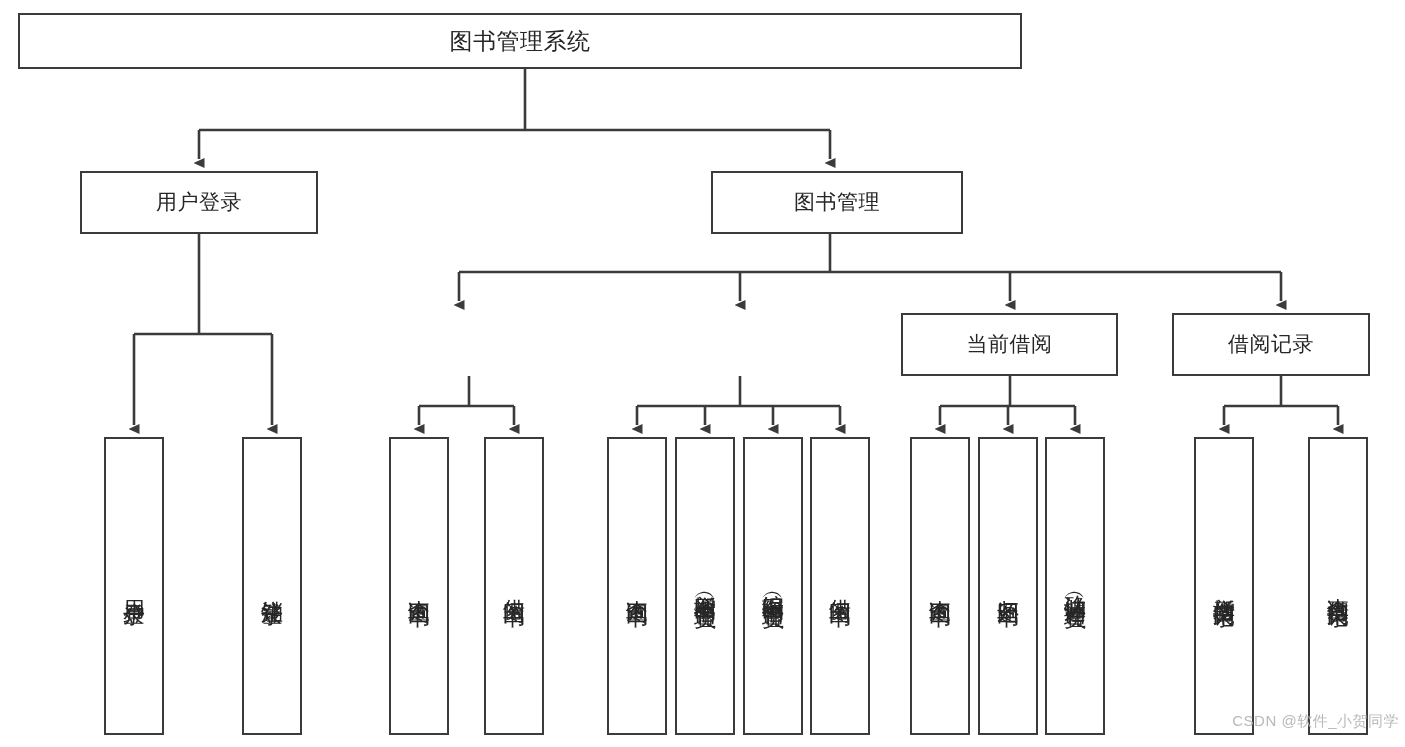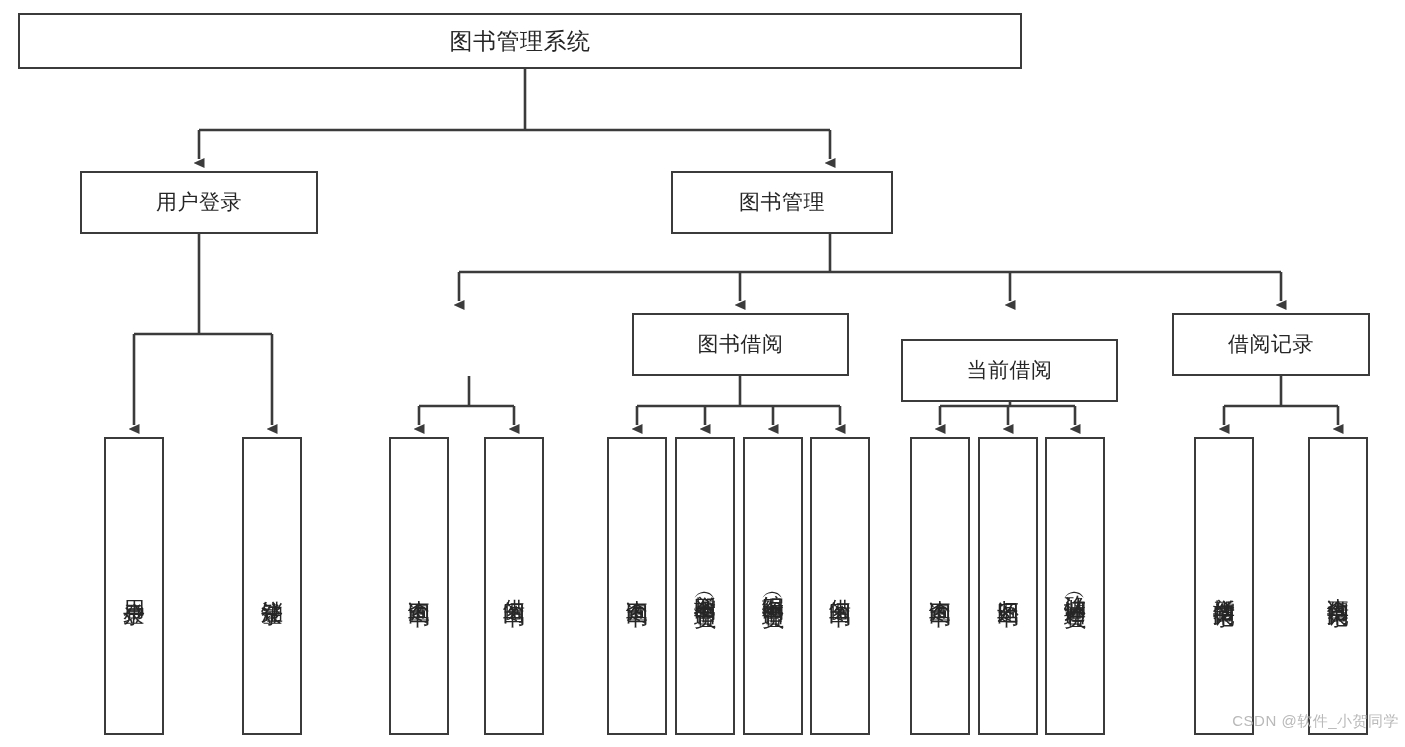--- a/index.html
+++ b/index.html
@@ -117,28 +117,25 @@
     </g>
   </svg>
 
   <div class="node root" style="left:18px; top:13px; width:1004px; height:56px;">
     <span class="label">图书管理系统</span>
   </div>
 
   <div class="node" style="left:80px; top:171px; width:238px; height:63px;">
     <span class="label">用户登录</span>
   </div>
-  <div class="node" style="left:671px; top:171px; width:222px; height:63px;">
+  <div class="node" style="left:711px; top:171px; width:252px; height:63px;">
     <span class="label">图书管理</span>
   </div>
 
-  <div class="node" style="left:632px; top:313px; width:217px; height:63px;">
-    <span class="label">图书借阅</span>
-  </div>
-  <div class="node" style="left:901px; top:313px; width:217px; height:63px;margin-top:26px;">
+  <div class="node" style="left:901px; top:313px; width:217px; height:63px;">
     <span class="label">当前借阅</span>
   </div>
   <div class="node" style="left:1172px; top:313px; width:198px; height:63px;">
     <span class="label">借阅记录</span>
   </div>
 
   <div class="node leaf" style="left:104px; top:437px; width:60px; height:298px;">
     <span class="label">用户登录</span>
   </div>
   <div class="node leaf" style="left:242px; top:437px; width:60px; height:298px;">

